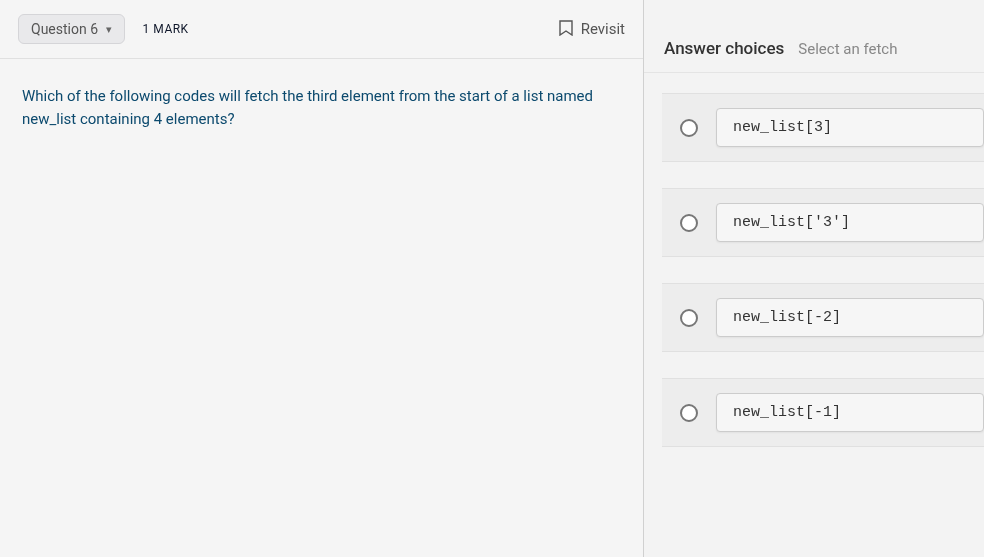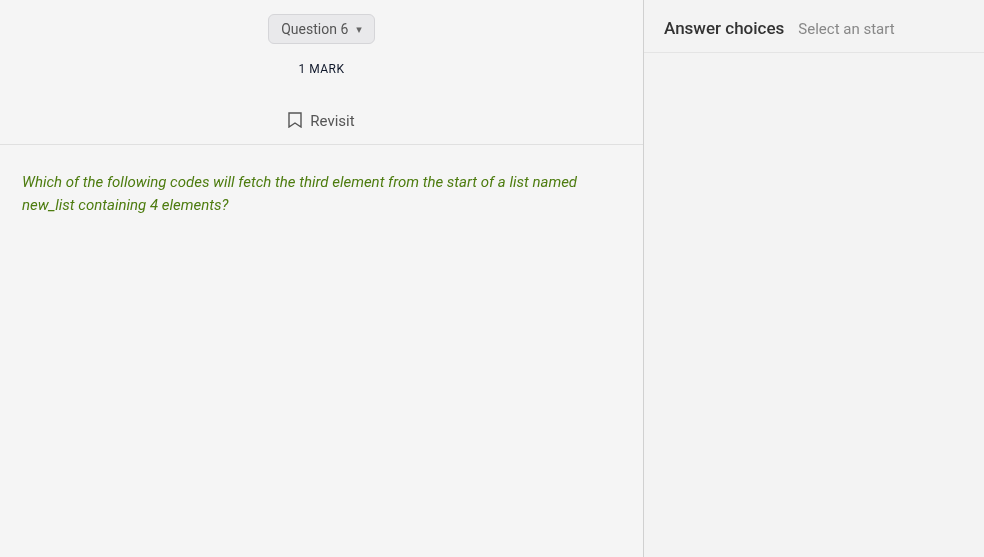--- a/index.html
+++ b/index.html
@@ -17,21 +17,20 @@
     border-right: 1px solid #d0d0d0;
     display: flex;
     flex-direction: column;
   }
   .header-bar {
     display: flex;
     align-items: center;
     padding: 14px 18px;
     border-bottom: 1px solid #e0e0e0;
     gap: 18px;
-    flex-direction: column;
   }
   .question-chip {
     background: #e9e9eb;
     border: 1px solid #d5d5d8;
     border-radius: 6px;
     padding: 6px 12px;
     display: flex;
     align-items: center;
     gap: 8px;
     color: #555;
@@ -55,42 +54,42 @@
     color: #555;
     font-size: 15px;
     cursor: pointer;
   }
   .bookmark-icon {
     width: 14px;
     height: 16px;
   }
   .question-body {
     padding: 26px 22px;
-    color: #4d7c0f;
+    color: #0c4a6e;
     font-size: 15px;
     line-height: 1.5;
-    font-style: italic;
   }
   .right-panel {
     width: 340px;
     background: #f3f3f3;
     display: flex;
     flex-direction: column;
   }
   .answer-header {
     padding: 18px 20px 14px 20px;
     display: flex;
     align-items: baseline;
     gap: 14px;
     border-bottom: 1px solid #e4e4e4;
   }
   .answer-title {
     font-size: 17px;
     color: #333;
     font-weight: 500;
+    margin-top: 20px;
   }
   .answer-hint {
     font-size: 15px;
     color: #888;
   }
   .options {
     padding: 20px 0 0 18px;
     display: flex;
     flex-direction: column;
     gap: 26px;
@@ -146,15 +145,46 @@
       </svg>
       <span>Revisit</span>
     </div>
   </div>
   <div class="question-body">Which of the following codes will fetch the third element from the start of a list named new_list containing 4 elements?</div>
 </div>
 
 <div class="right-panel">
   <div class="answer-header">
     <span class="answer-title">Answer choices</span>
-    <span class="answer-hint">Select an start</span>
+    <span class="answer-hint">Select an fetch</span>
+  </div>
+  <div class="options">
+
+    <div class="option-wrap">
+      <div class="option-row">
+        <div class="radio"></div>
+        <div class="code-box">new_list[3]</div>
+      </div>
+    </div>
+
+    <div class="option-wrap">
+      <div class="option-row">
+        <div class="radio"></div>
+        <div class="code-box">new_list['3']</div>
+      </div>
+    </div>
+
+    <div class="option-wrap">
+      <div class="option-row">
+        <div class="radio"></div>
+        <div class="code-box">new_list[-2]</div>
+      </div>
+    </div>
+
+    <div class="option-wrap">
+      <div class="option-row">
+        <div class="radio"></div>
+        <div class="code-box">new_list[-1]</div>
+      </div>
+    </div>
+
   </div>
 </div>
 
 </body></html>

